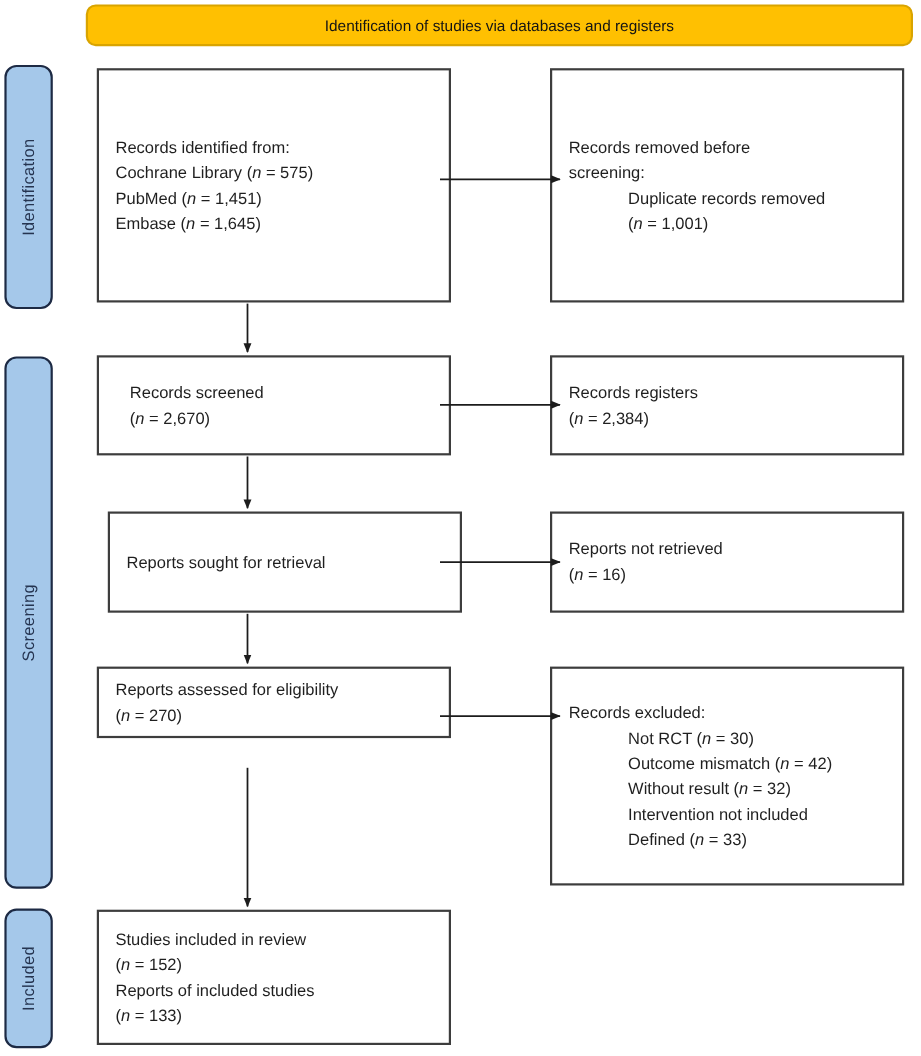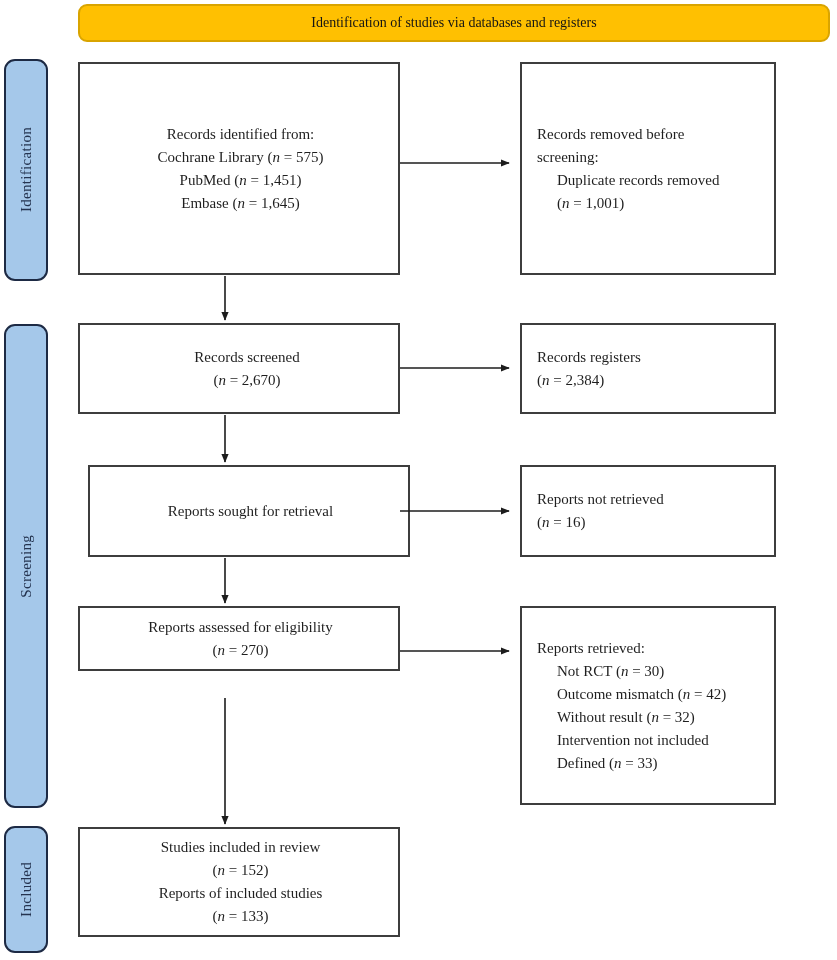--- a/index.html
+++ b/index.html
@@ -1,21 +1,21 @@
 <!DOCTYPE html>
 <html style="--header-bg: #FFC001; --header-border: #D9A400; --stage-bg: #A5C8EA; --stage-border: #1D2A44; --stage-text: #253450; --box-border: #3D3D3D; --arrow: #1C1C1C; --text: #1F1F1F;"><head>
 <meta charset="utf-8">
 <style>
   html, body { margin: 0; padding: 0; background: #ffffff; }
   .canvas {
     position: relative;
     width: 837px;
     height: 960px;
     background: #ffffff;
-    font-family: Liberation Serif, serif;
+    font-family: Liberation Sans, sans-serif;
     color: var(--text, #1f1f1f);
     overflow: hidden;
   }
   .header-banner {
     position: absolute;
     left: 78px; top: 4px;
     width: 752px; height: 38px;
     background: var(--header-bg, #FFC001);
     border: 2px solid var(--header-border, #D9A400);
     border-radius: 9px;
@@ -48,34 +48,34 @@
   .box {
     position: absolute;
     background: #ffffff;
     border: 2px solid var(--box-border, #3D3D3D);
     box-sizing: border-box;
     display: flex; flex-direction: column; justify-content: center;
     padding: 10px 12px 10px 15px;
     font-size: 15px;
     line-height: 23px;
   }
-  .box.left  { left: 78px;  width: 322px; align-items: center; }
-  .box.right { left: 520px; width: 256px; }
+  .box.left  { left: 88px;  width: 322px; }
+  .box.right { left: 500px; width: 322px; }
   .box-line { display: block; }
-  .box-line.indent { margin-left: 20px; }
+  .box-line.indent { margin-left: 54px; }
 
   #box-records-identified    { top: 62px;  height: 213px; }
   #box-records-removed       { top: 62px;  height: 213px; }
   #box-records-screened      { top: 323px; height: 91px; padding-left: 28px; }
   #box-records-excluded      { top: 323px; height: 91px; }
   #box-reports-sought        { top: 465px; height: 92px; margin-left: 10px; }
   #box-reports-not-retrieved { top: 465px; height: 92px; }
   #box-reports-assessed      { top: 606px; height: 65px; }
   #box-reports-excluded      { top: 606px; height: 199px; }
-  #box-studies-included      { top: 827px; height: 110px; }
+  #box-studies-included      { top: 827px; height: 123px; }
 
   .arrow-layer {
     position: absolute;
     left: 0; top: 0;
     width: 837px; height: 960px;
     pointer-events: none;
   }
   .arrow-layer line { stroke: var(--arrow, #1C1C1C); stroke-width: 1.6; }
 </style>
 </head>
@@ -129,21 +129,21 @@
     <span class="box-line">Reports not retrieved</span>
     <span class="box-line">(<i>n</i> = 16)</span>
   </div>
 
   <div class="box left" id="box-reports-assessed">
     <span class="box-line">Reports assessed for eligibility</span>
     <span class="box-line">(<i>n</i> = 270)</span>
   </div>
 
   <div class="box right" id="box-reports-excluded">
-    <span class="box-line">Reports retrieved:</span>
+    <span class="box-line">Records excluded:</span>
     <span class="box-line indent">Not RCT (<i>n</i> = 30)</span>
     <span class="box-line indent">Outcome mismatch (<i>n</i> = 42)</span>
     <span class="box-line indent">Without result (<i>n</i> = 32)</span>
     <span class="box-line indent">Intervention not included</span>
     <span class="box-line indent">Defined (<i>n</i> = 33)</span>
   </div>
 
   <div class="box left" id="box-studies-included">
     <span class="box-line">Studies included in review</span>
     <span class="box-line">(<i>n</i> = 152)</span>

